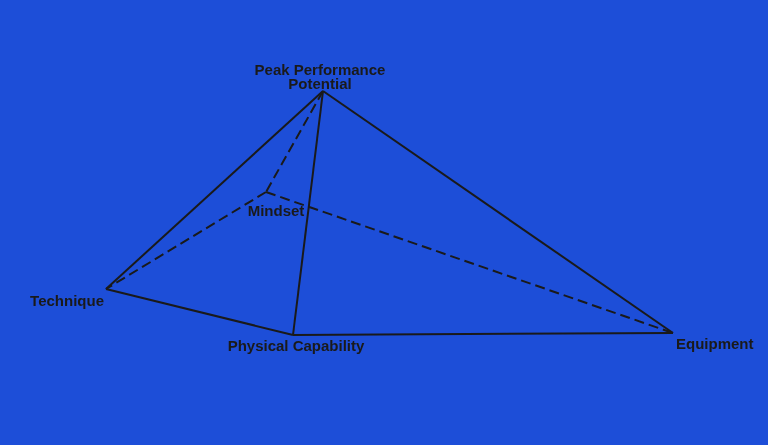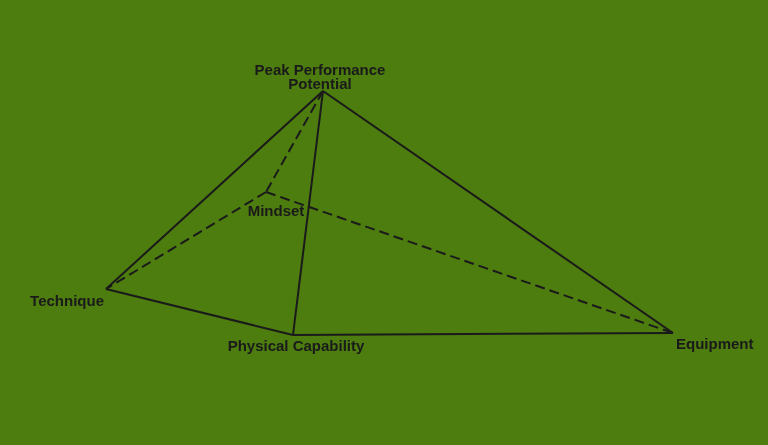--- a/index.html
+++ b/index.html
@@ -4,21 +4,21 @@
 <style>
   html, body {
     margin: 0;
     padding: 0;
     background: #ffffff;
   }
   .stage {
     position: relative;
     width: 768px;
     height: 445px;
-    background: #4d7c0f;
+    background: #1d4ed8;
     overflow: hidden;
     font-family: "Liberation Sans", sans-serif;
   }
   svg {
     display: block;
   }
   .node-label {
     font-family: "Liberation Sans", sans-serif;
     font-weight: 700;
     font-size: 15px;

